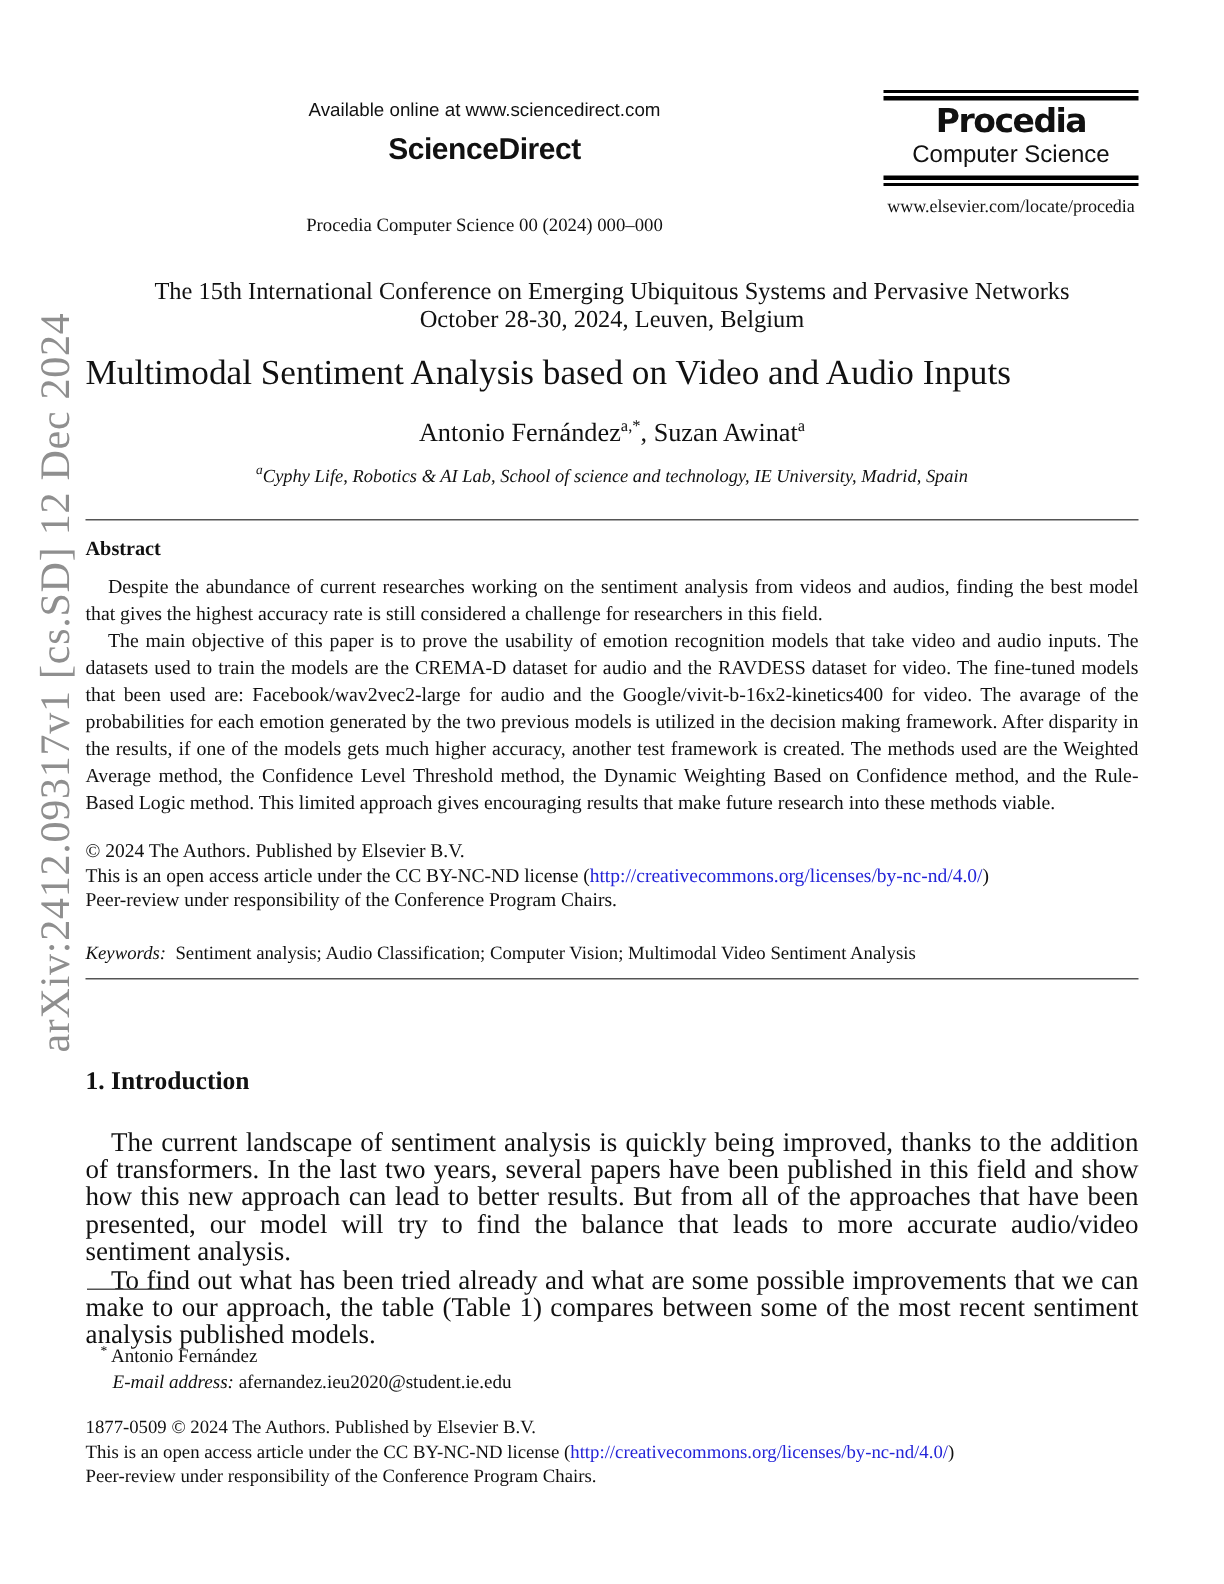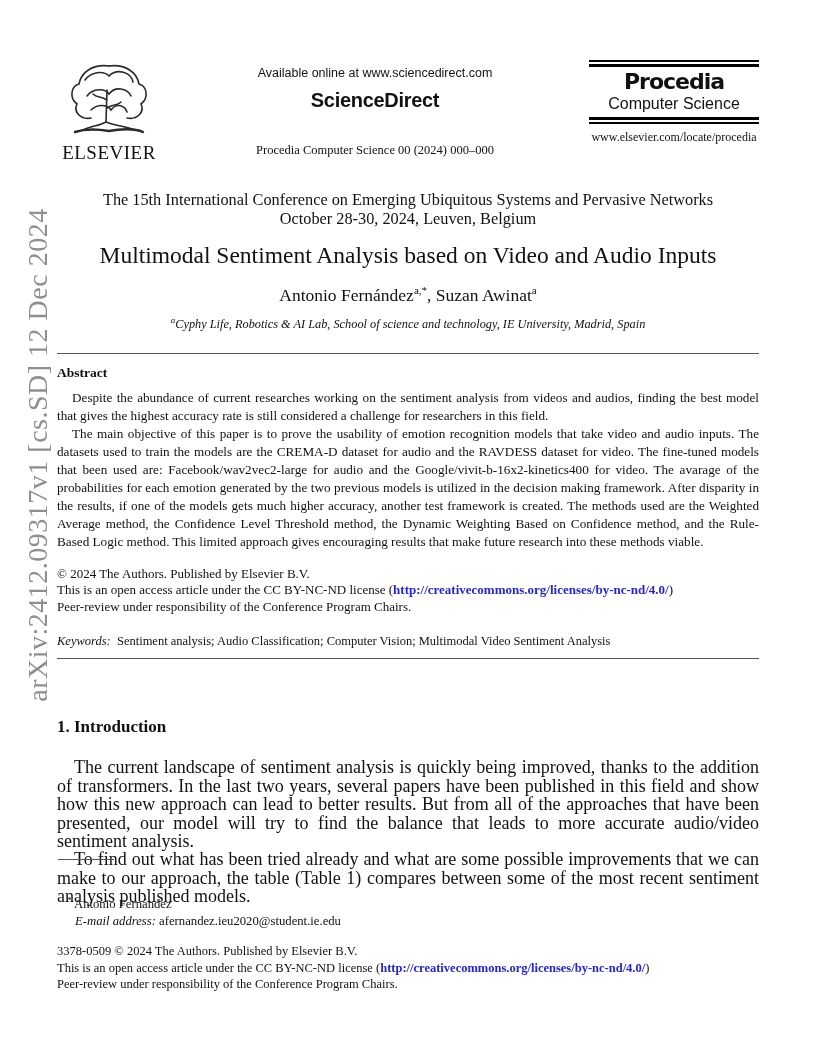--- a/index.html
+++ b/index.html
@@ -36,37 +36,37 @@
   .rule-thin-b  { height:2px; background:#000; margin-top:2px; }
   .procedia-title {
     font-family:"DejaVu Sans", sans-serif; font-weight:bold;
     font-size:22px; letter-spacing:-1px; margin-top:2px; line-height:1.15;
   }
   .procedia-sub { font-family:"Liberation Sans", sans-serif; font-size:16px; margin:1px 0 4px 0; }
   .procedia-url { font-size:12px; margin-top:6px; }
 
   
   .conference { text-align:center; margin-top:27px; font-size:16.3px; line-height:18.5px; }
-  .paper-title { text-align:center; font-size:23.5px; margin-top:14px; }
+  .paper-title { text-align:left; font-size:23.5px; margin-top:14px; }
   .authors { text-align:center; font-size:17.5px; margin-top:15px; }
   .authors sup { font-size:11px; }
   .affiliation { text-align:center; font-style:italic; font-size:12.3px; margin-top:9px; }
   .affiliation sup { font-size:9px; }
 
   
   .abstract-rule { border:none; border-top:1px solid #555; margin-top:21px; }
   .abstract-head { font-weight:bold; font-size:13.5px; margin-top:11px; }
   .abs-par { font-size:13.2px; line-height:18px; text-align:justify; text-indent:15px; }
   .abs-par.first { margin-top:8px; }
   .license-block { font-size:13px; line-height:16.5px; margin-top:15px; }
   .keywords { font-size:12.5px; margin-top:19px; }
   .keywords .kw-label { font-style:italic; }
   .kw-rule { border:none; border-top:1px solid #555; margin-top:9px; }
 
-  a.doc-link { color:#2424d8; text-decoration:none;font-weight:bold; }
+  a.doc-link { color:#2424d8; text-decoration:none; }
 
   
   .section-head { font-weight:bold; font-size:17px; margin-top:58px; }
   .body-par { font-size:18px; line-height:18.4px; text-align:justify; text-indent:17px; margin-top:0; }
   .body-par.first { margin-top:21px; }
 
   
   .bottom-block { position:absolute; left:57px; right:57px; bottom:64px; }
   .footnote-rule { width:56px; border:none; border-top:1px solid #555; margin-left:1px; }
   .footnote { font-size:12.7px; line-height:16.5px; margin-top:5px; }
@@ -83,35 +83,20 @@
 <body>
 
 <div class="page">
 
   <div class="arxiv-banner">arXiv:2412.09317v1  [cs.SD]  12 Dec 2024</div>
 
   <div class="content">
 
     <div class="header">
 
-      <div class="elsevier-block">
-        <svg class="tree-svg" width="92" height="80" viewBox="0 0 92 80">
-          <g fill="none" stroke="#2a2a2a" stroke-width="1.6" stroke-linecap="round">
-            <path d="M46 6 C30 4, 18 12, 16 24 C8 26, 6 38, 14 44 C10 52, 18 60, 28 58"></path>
-            <path d="M46 6 C62 4, 74 12, 76 24 C84 26, 86 38, 78 44 C82 52, 74 60, 64 58"></path>
-            <path d="M22 20 C28 12, 40 10, 46 16 C54 8, 68 12, 70 22"></path>
-            <path d="M24 36 C30 28, 42 28, 46 34 C52 26, 64 28, 68 36"></path>
-            <path d="M28 50 C34 44, 44 44, 48 50 C54 42, 62 46, 64 52"></path>
-            <path d="M44 30 L43 62 M44 40 C38 36, 34 38, 30 34 M44 48 C50 44, 54 46, 58 42"></path>
-            <path d="M43 62 C36 66, 28 66, 20 70 M43 62 C52 66, 62 66, 72 70"></path>
-            <path d="M12 72 C24 68, 40 70, 46 71 C56 69, 72 68, 80 72" stroke-width="2.4"></path>
-          </g>
-        </svg>
-        <div class="elsevier-name">ELSEVIER</div>
-      </div>
 
       <div class="header-center">
         <div class="available-online sans">Available online at www.sciencedirect.com</div>
         <div class="sciencedirect sans">ScienceDirect</div>
         <div class="journal-line">Procedia Computer Science 00 (2024) 000–000</div>
       </div>
 
       <div class="procedia-block">
         <div class="rule-thin"></div>
         <div class="rule-thick"></div>
@@ -154,19 +139,19 @@
 
   </div>
 
   <div class="bottom-block">
     <hr class="footnote-rule">
     <div class="footnote">
       <div class="fn-line1"><sup>*</sup> <span>Antonio Fernández</span></div>
       <div class="fn-line2"><span class="email-label">E-mail address:</span> <span>afernandez.ieu2020@student.ie.edu</span></div>
     </div>
     <div class="pub-footer">
-      <div>3378-0509 © 2024 The Authors. Published by Elsevier B.V.</div>
+      <div>1877-0509 © 2024 The Authors. Published by Elsevier B.V.</div>
       <div><span>This is an open access article under the CC BY-NC-ND license (</span><a class="doc-link" href="#">http://creativecommons.org/licenses/by-nc-nd/4.0/</a><span>)</span></div>
       <div>Peer-review under responsibility of the Conference Program Chairs.</div>
     </div>
   </div>
 
 </div>
 
 </body></html>

